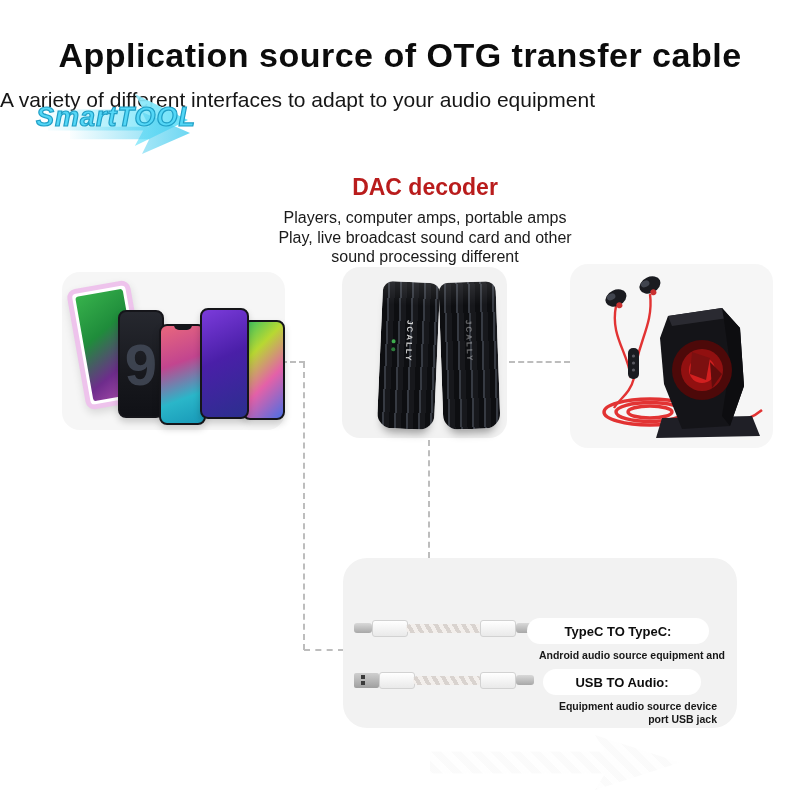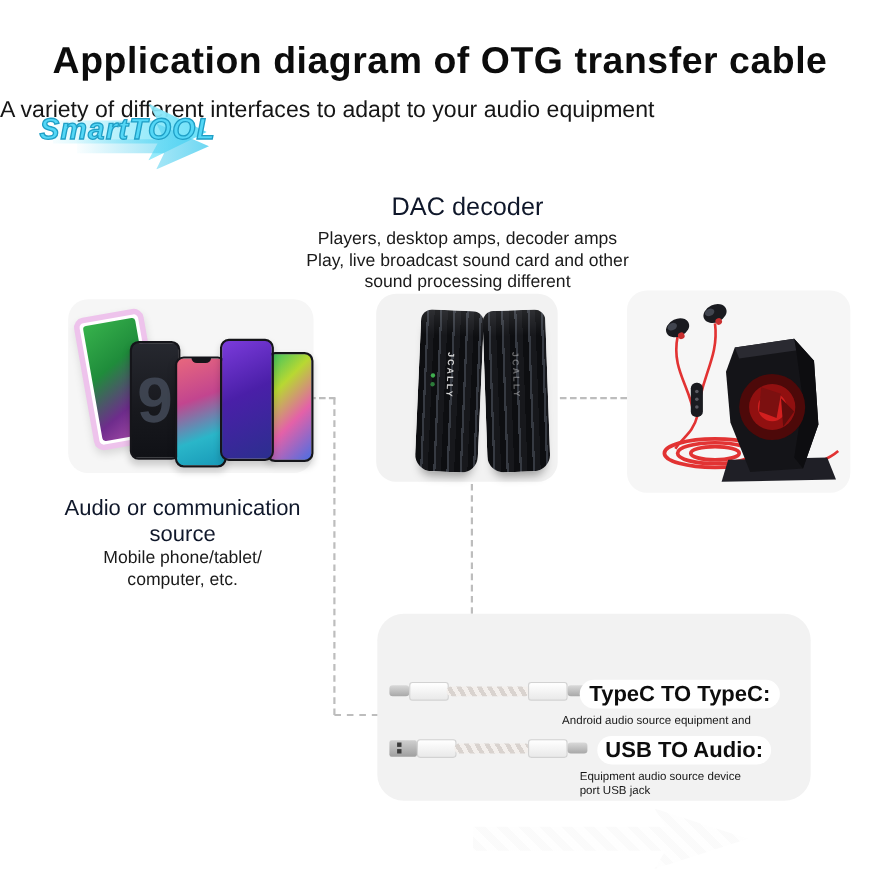--- a/index.html
+++ b/index.html
@@ -22,21 +22,21 @@
   .wm-arrow2 { position:absolute; left:40px; top:20px; width:120px; height:42px;
                background:linear-gradient(90deg, rgba(190,242,252,0.1), #49cdef);
                clip-path:polygon(0 35%, 66% 35%, 60% 0, 100% 50%, 60% 100%, 66% 65%, 0 65%);
                opacity:.8; }
   .wm-text { position:absolute; left:6px; top:10px; font-size:27px; font-weight:bold;
              font-style:italic; letter-spacing:1px; color:#54d7f6;
              -webkit-text-stroke:1.2px #1f9fc6; text-stroke:1.2px #1f9fc6; }
 
   
   .block { position:absolute; text-align:center; }
-  .h1 { font-weight:normal; color:#0f172a; }
+  .h1 { font-weight:bold; color:#b91c1c; }
   .body-line { font-size:16px; line-height:19.5px; color:#1a1a1a; }
   #dac-block { left:210px; top:174px; width:430px; }
   #dac-block .h1 { font-size:23px; margin-bottom:7px; }
   #source-block { left:40px; top:450px; width:252px; }
   #source-block .h1 { font-size:20px; line-height:24px; }
   #terminal-block { left:524px; top:456px; width:252px; }
   #terminal-block .h1 { font-size:20px; margin-bottom:5px; }
 
   
   .card { position:absolute; background:#f4f4f4; border-radius:18px; }
@@ -103,50 +103,50 @@
   .cord { flex:1 1 auto; height:9px; margin:0 -2px; border-radius:5px;
           background:repeating-linear-gradient(60deg,#f3efec 0 4px,#d9d3cf 4px 8px); }
   .usb-a { width:25px; height:15px; background:linear-gradient(180deg,#cfcfcf,#9f9f9f);
            border-radius:2px; position:relative; flex:0 0 auto; }
   .usb-a::before, .usb-a::after { content:""; position:absolute; left:7px;
            width:4px; height:4px; background:#3a3a3a; }
   .usb-a::before { top:2.5px; } .usb-a::after { bottom:2.5px; }
 
   .pill { position:absolute; background:#ffffff; border-radius:14px;
           display:flex; align-items:center; justify-content:center;
-          font-weight:bold; font-size:20px; color:#0d0d0d; }
+          font-weight:bold; font-size:13px; color:#0d0d0d; }
   #pill-typec { left:184px; top:60px;  width:182px; height:26px; }
   #pill-usb   { left:200px; top:111px; width:158px; height:26px; }
-  .cable-desc { position:absolute; text-align:left; font-size:10.5px;
-                font-weight:normal; line-height:12.5px; color:#171717; }
+  .cable-desc { position:absolute; text-align:right; font-size:10.5px;
+                font-weight:bold; line-height:12.5px; color:#171717; }
   #desc-typec { left:168px; top:91px;  width:214px; }
   #desc-usb   { left:184px; top:142px; width:190px; }
 
   
   .ghost { position:absolute; left:430px; top:735px; width:250px; height:55px; opacity:.45;
            background:repeating-linear-gradient(45deg,#f5f5f5 0 7px,#fdfdfd 7px 14px);
            clip-path:polygon(0 30%, 70% 30%, 66% 0, 100% 50%, 66% 100%, 70% 70%, 0 70%); }
 </style>
 </head>
 <body>
 
 <div id="canvas">
 
-  <div class="title">Application diagram of OTG transfer cable</div>
+  <div class="title">Application source of OTG transfer cable</div>
   <div class="subtitle">A variety of different interfaces to adapt to your audio equipment</div>
 
   <div class="wm">
     <div class="wm-arrow"></div>
     <div class="wm-arrow2"></div>
     <div class="wm-text">SmartTOOL</div>
   </div>
 
   <div class="block" id="dac-block">
     <div class="h1">DAC decoder</div>
-    <div class="body-line">Players, desktop amps, decoder amps</div>
+    <div class="body-line">Players, computer amps, portable amps</div>
     <div class="body-line">Play, live broadcast sound card and other</div>
     <div class="body-line">sound processing different</div>
   </div>
 
   <div class="dash-h" id="dash-src-out"></div>
   <div class="dash-v" id="dash-left-down"></div>
   <div class="dash-h" id="dash-left-in"></div>
   <div class="dash-h" id="dash-dac-term"></div>
   <div class="dash-v" id="dash-dac-down"></div>
 
@@ -213,25 +213,20 @@
       <polygon points="98,52 152,44 158,54 102,62" fill="#2a2a31"></polygon>
       <polygon points="152,44 170,64 174,122 160,162 152,152 160,100 154,56" fill="#0d0d10"></polygon>
       <circle cx="132" cy="106" r="30" fill="#4d0909"></circle>
       <circle cx="132" cy="106" r="21" fill="#991212" opacity="0.9"></circle>
       <circle cx="132" cy="106" r="13" fill="#dd2222" opacity="0.85"></circle>
       <polygon points="122,88 140,94 136,116 120,110" fill="#7c1010"></polygon>
       <polygon points="140,98 152,110 142,124" fill="#610c0c"></polygon>
     </svg>
   </div>
 
-  <div class="block" id="source-block">
-    <div class="h1">Audio or communication source</div>
-    <div class="body-line">Mobile phone/tablet/</div>
-    <div class="body-line">computer, etc.</div>
-  </div>
 
 
   <div class="card" id="card-cables">
 
     <div class="cable-row" id="cable-row-1">
       <div class="tip"></div>
       <div class="conn-body"></div>
       <div class="cord"></div>
       <div class="conn-body"></div>
       <div class="tip"></div>

